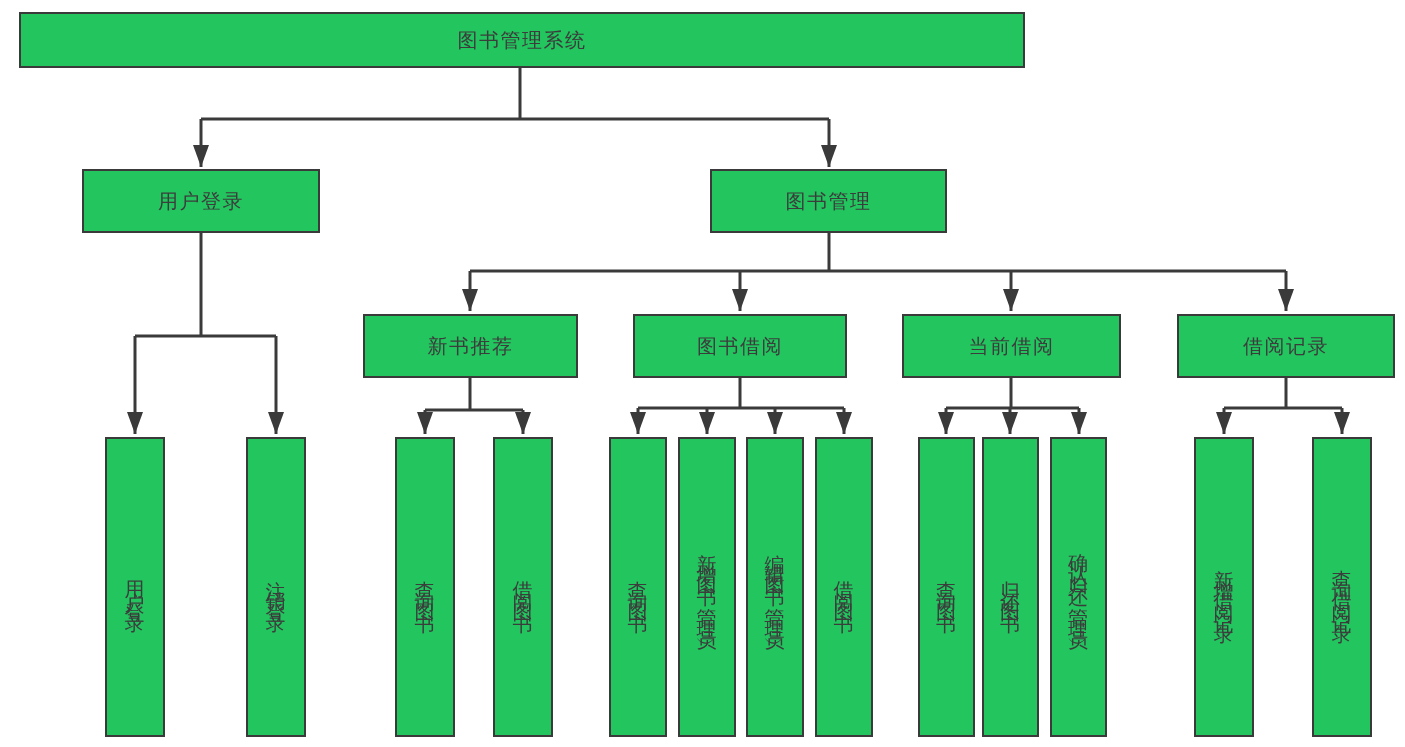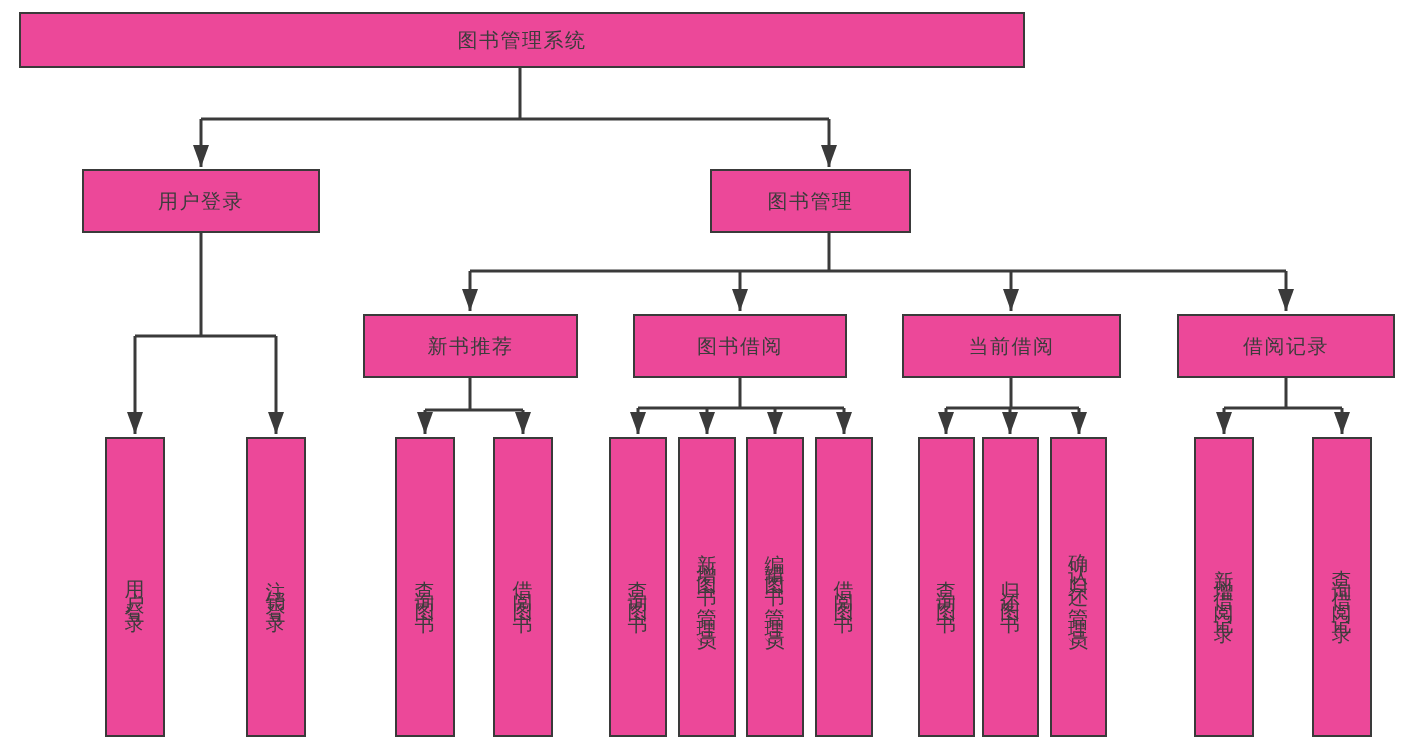--- a/index.html
+++ b/index.html
@@ -18,21 +18,21 @@
     font-family:"Liberation Sans","DejaVu Sans",sans-serif;
   }
   svg.wires{position:absolute;left:0;top:0;z-index:1;}
   .wire{fill:none;stroke:var(--line);stroke-width:3;}
   .arrow-line{fill:none;stroke:var(--line);stroke-width:3;}
   .arrowhead{fill:var(--line);}
   .box{
     position:absolute;
     box-sizing:border-box;
     border:2.5px solid var(--line);
-    background:#ec4899;
+    background:#22c55e;
     display:flex;
     align-items:center;
     justify-content:center;
     color:var(--text);
     z-index:2;
   }
   .box.h span{
     font-size:20px;
     letter-spacing:1.5px;
     white-space:nowrap;
@@ -100,21 +100,21 @@
     <line class="arrow-line" x1="1342" y1="408" x2="1342" y2="434" marker-end="url(#arrow)"></line>
   </svg>
 
   <div class="box h" style="left:19px;top:12px;width:1006px;height:56px">
     <span>图书管理系统</span>
   </div>
 
   <div class="box h" style="left:82px;top:169px;width:238px;height:64px">
     <span>用户登录</span>
   </div>
-  <div class="box h" style="left:710px;top:169px;width:201px;height:64px">
+  <div class="box h" style="left:710px;top:169px;width:237px;height:64px">
     <span>图书管理</span>
   </div>
 
   <div class="box h" style="left:633px;top:314px;width:214px;height:64px">
     <span>图书借阅</span>
   </div>
   <div class="box h" style="left:363px;top:314px;width:215px;height:64px">
     <span>新书推荐</span>
   </div>
   <div class="box h" style="left:1177px;top:314px;width:218px;height:64px">

